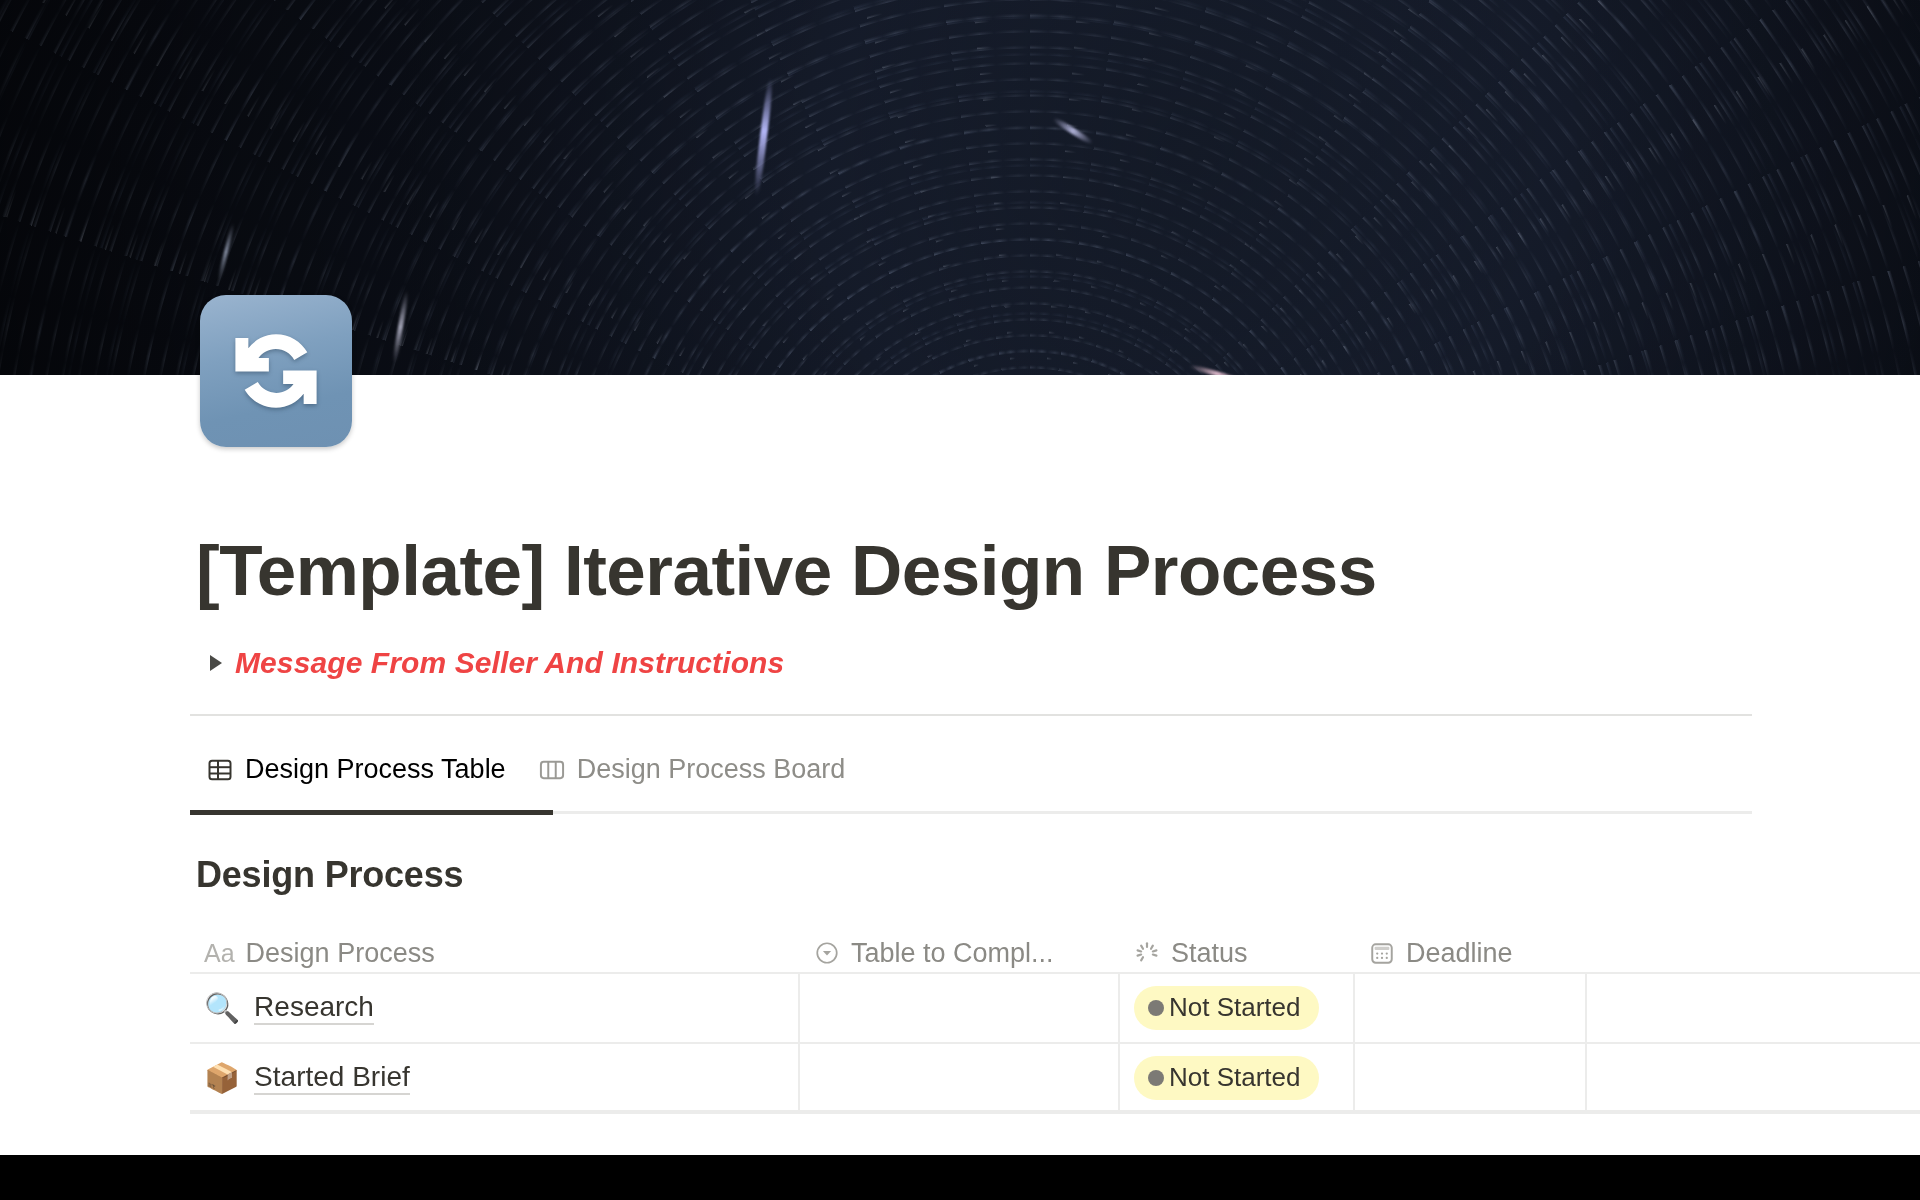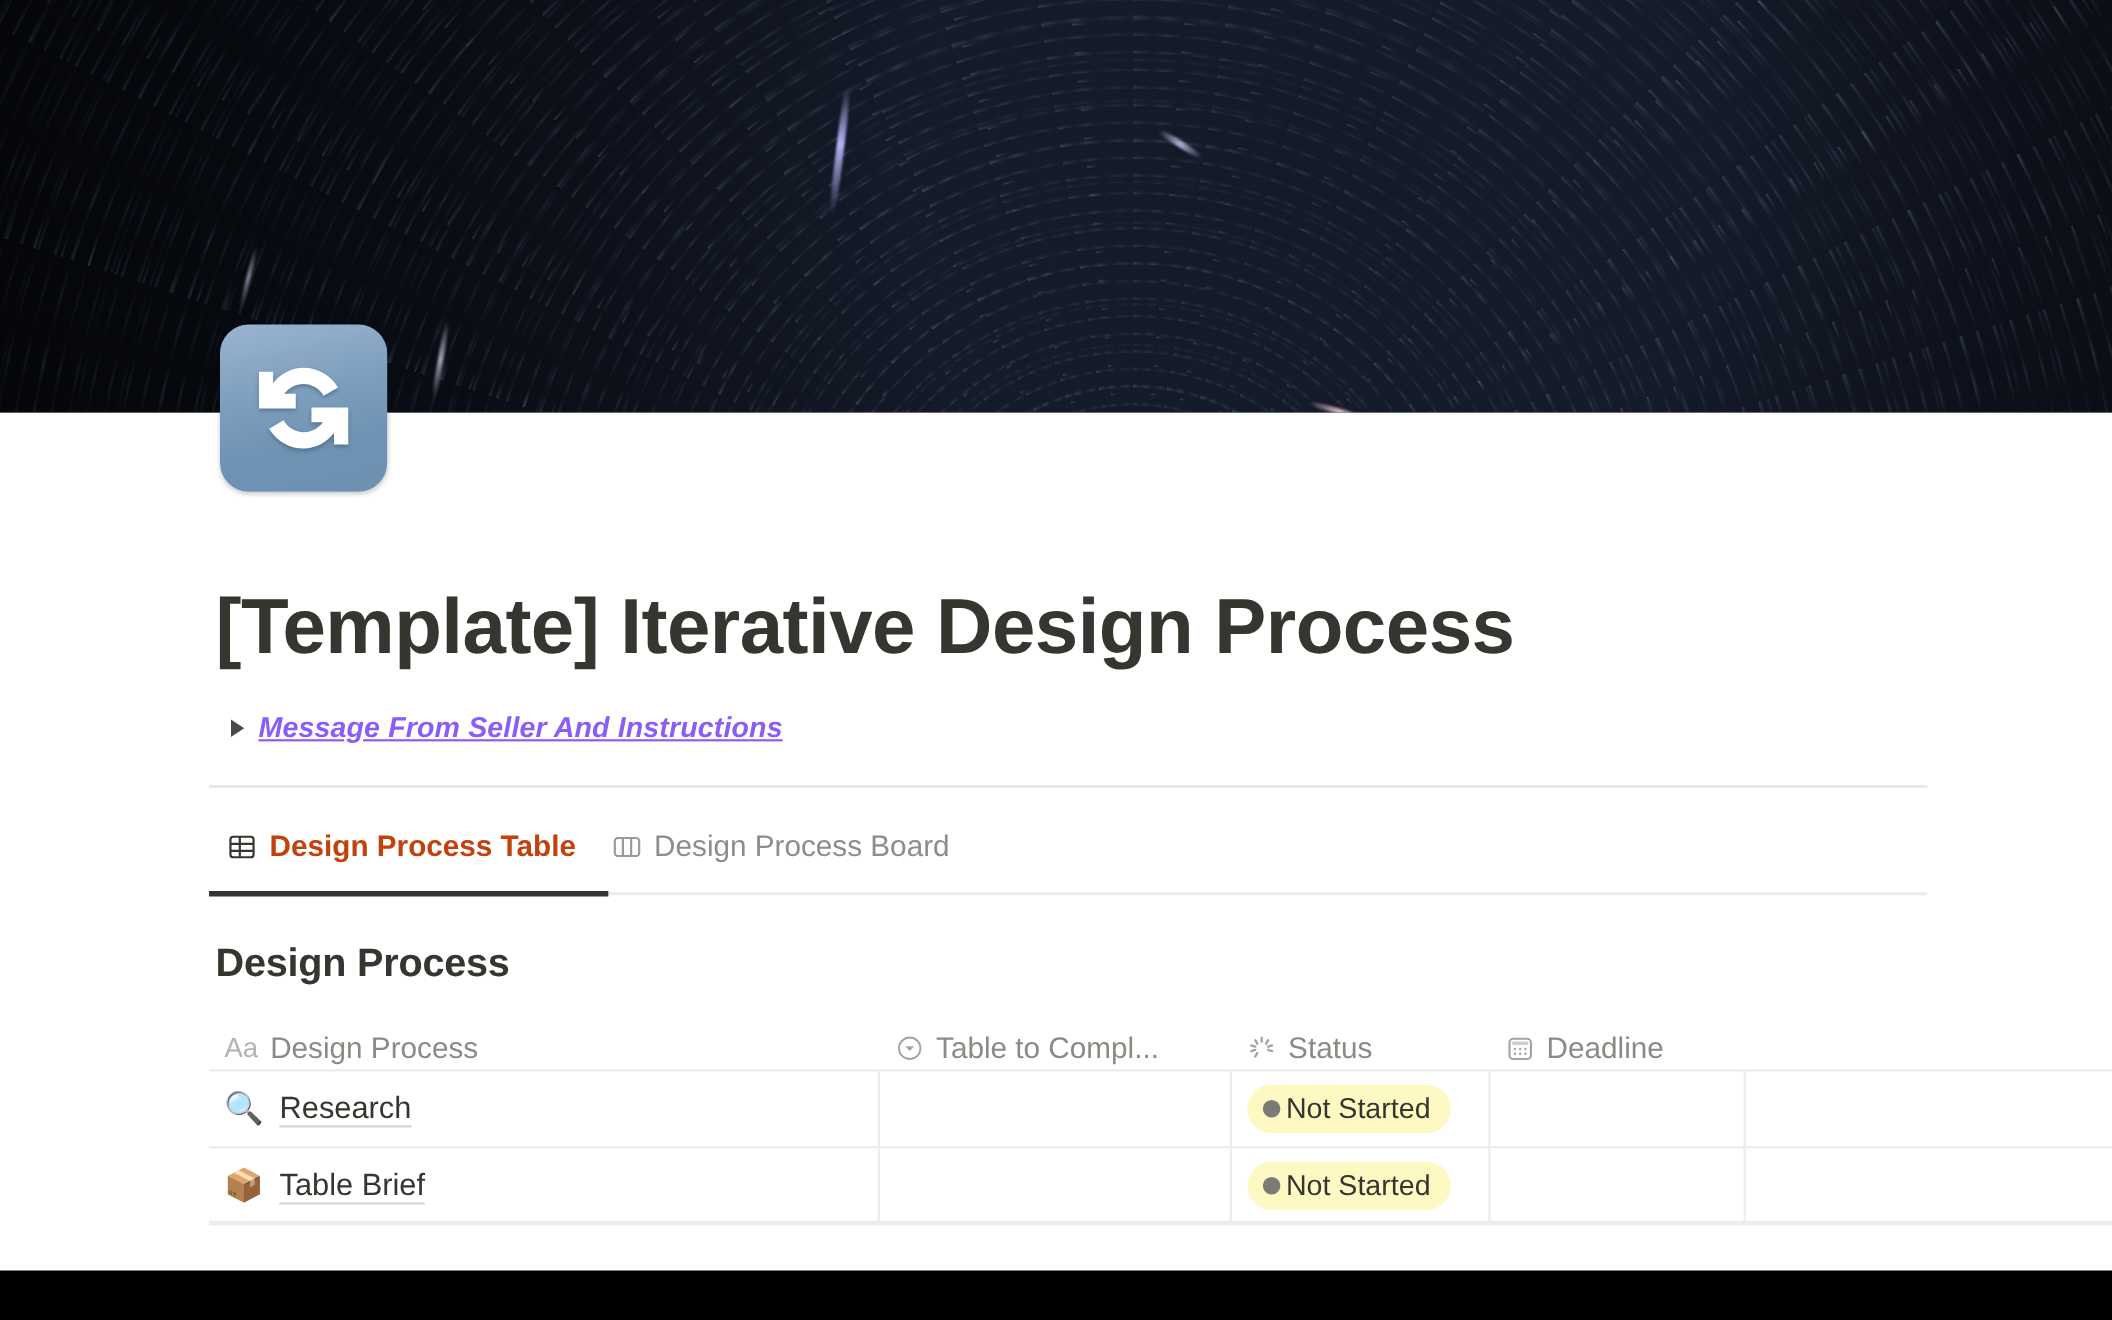--- a/index.html
+++ b/index.html
@@ -154,26 +154,25 @@
     white-space: nowrap;
   }
   .toggle-arrow {
     width: 0; height: 0;
     border-left: 12px solid #4a4a46;
     border-top: 8px solid transparent;
     border-bottom: 8px solid transparent;
     margin-left: 14px;
   }
   .toggle-text {
-    font-size: 26px;
+    font-size: 30px;
     font-weight: 700;
     font-style: italic;
-    color: #8b5cf6;
+    color: #ef4444;
     letter-spacing: 0.1px;
-    text-decoration: underline;
   }
 
   .divider-top {
     position: absolute;
     left: 190px;
     top: 714px;
     width: 1562px;
     height: 2px;
     background: #e2e2e0;
   }
@@ -190,21 +189,21 @@
   .tab {
     display: flex;
     align-items: center;
     gap: 11px;
     padding: 0 16px 14px 16px;
     font-size: 27px;
     color: #8e8d88;
     white-space: nowrap;
     cursor: pointer;
   }
-  .tab.active { color: #c2410c; font-weight: 700; }
+  .tab.active { color: #000000; font-weight: 400; }
   .tab .tab-icon { display: flex; align-items: center; }
 
   .tabs-rule {
     position: absolute;
     left: 190px;
     top: 811px;
     width: 1562px;
     height: 3px;
     background: #ececeb;
   }
@@ -461,21 +460,21 @@
           </span>
         </div>
         <div class="td col-start"></div>
         <div class="td col-deadline"></div>
       </div>
 
       <div class="tr">
         <div class="td col-name">
           <span class="cell-title">
             <span class="row-emoji">📦</span>
-            <span class="row-name">Table Brief</span>
+            <span class="row-name">Started Brief</span>
           </span>
         </div>
         <div class="td col-steps"></div>
         <div class="td col-status">
           <span class="status-pill">
             <span class="status-dot"></span>
             <span>Not Started</span>
           </span>
         </div>
         <div class="td col-start"></div>

